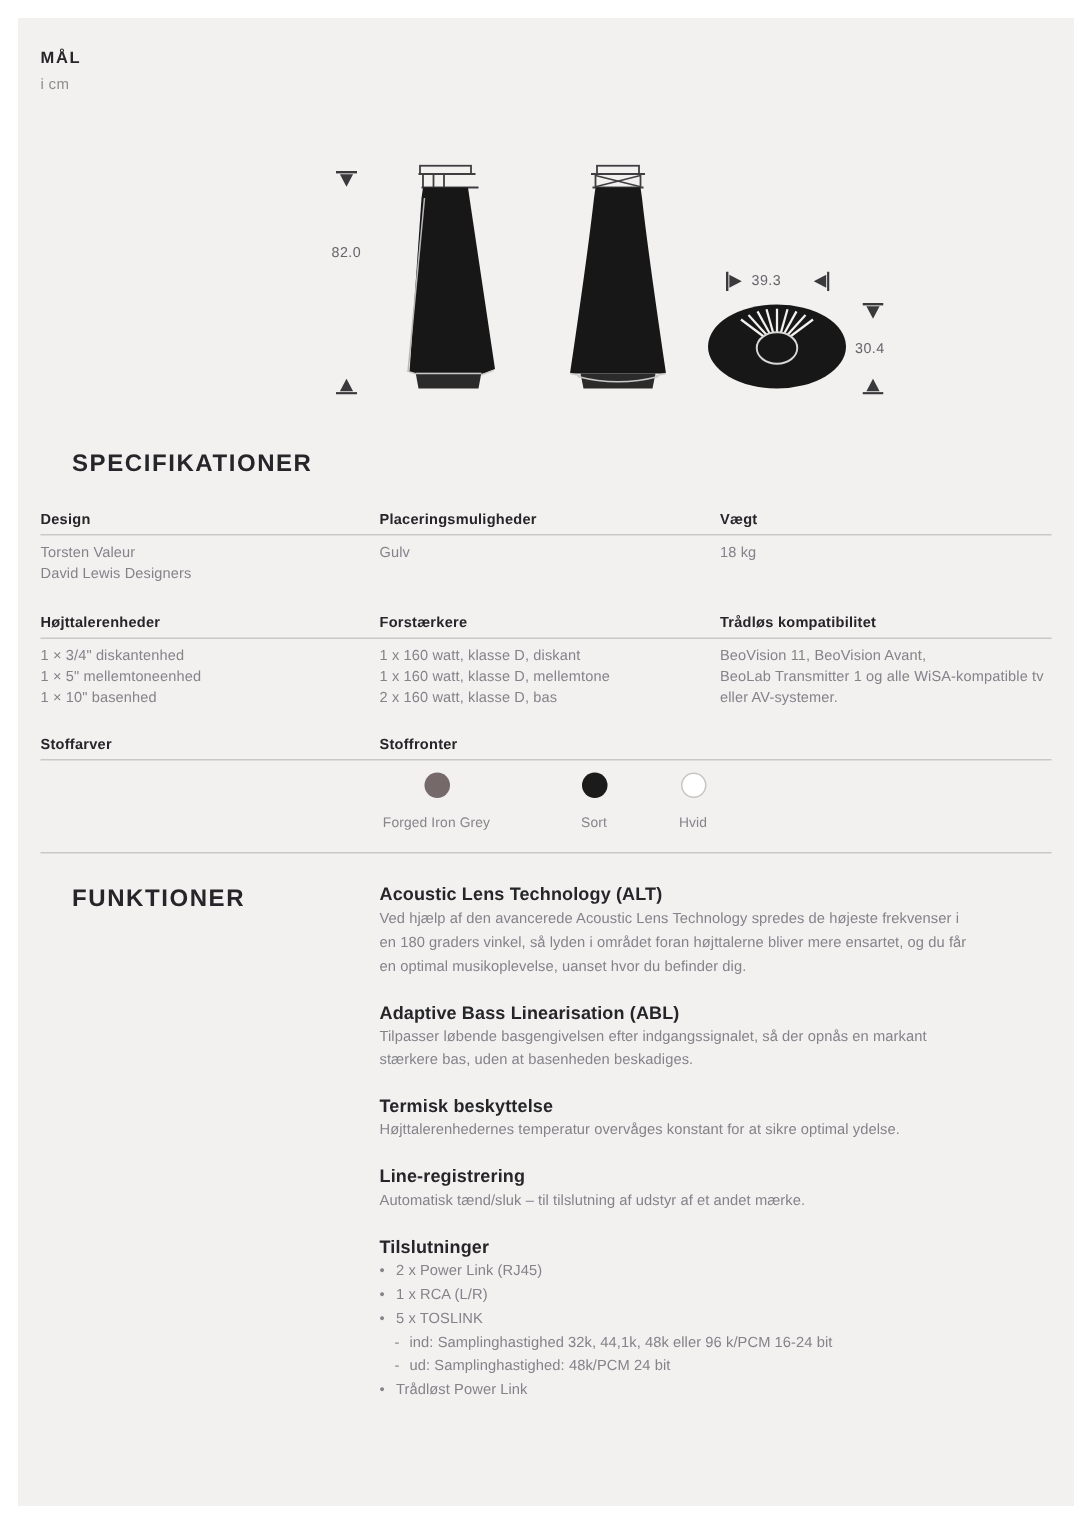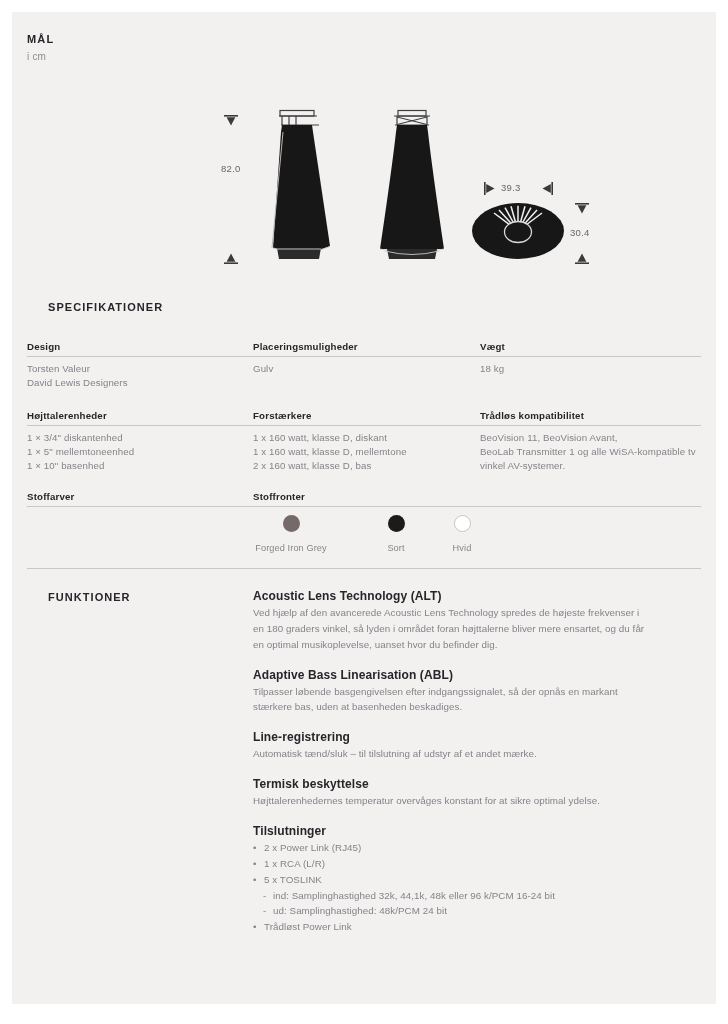--- a/index.html
+++ b/index.html
@@ -68,21 +68,21 @@
     left: 0;
     width: 674px;
     height: 1px;
     background: #c9c8c7;
   }
 
   
   .sec-title {
     position: absolute;
     left: 0;
-    font-size: 11px;
+    font-size: 16px;
     font-weight: bold;
     letter-spacing: 1.05px;
     color: #26262a;
     padding-left: 21px;
   }
   .tbl { position: absolute; left: 0; width: 674px; }
   .col { position: absolute; top: 0; width: 210px; }
   .c1 { left: 0; }
   .c2 { left: 226px; }
   .c3 { left: 453px; }
@@ -325,21 +325,21 @@
         <div>1 × 10" basenhed</div>
       </div>
       <div class="col c2 td">
         <div>1 x 160 watt, klasse D, diskant</div>
         <div>1 x 160 watt, klasse D, mellemtone</div>
         <div>2 x 160 watt, klasse D, bas</div>
       </div>
       <div class="col c3 td" style="width:224px;">
         <div>BeoVision 11, BeoVision Avant,</div>
         <div>BeoLab Transmitter 1 og alle WiSA-kompatible tv</div>
-        <div>vinkel AV-systemer.</div>
+        <div>eller AV-systemer.</div>
       </div>
     </div>
 
     <div class="tbl" style="top:479px;">
       <div class="col c1">
         <div class="th">Stoffarver</div>
       </div>
       <div class="col c2">
         <div class="th">Stoffronter</div>
       </div>
@@ -372,27 +372,27 @@
         <p>Ved hjælp af den avancerede Acoustic Lens Technology spredes de højeste frekvenser i en 180 graders vinkel, så lyden i området foran højttalerne bliver mere ensartet, og du får en optimal musikoplevelse, uanset hvor du befinder dig.</p>
       </div>
 
       <div class="feat">
         <h4>Adaptive Bass Linearisation (ABL)</h4>
         <p>Tilpasser løbende basgengivelsen efter indgangssignalet, så der opnås en markant stærkere bas, uden at basenheden beskadiges.</p>
       </div>
 
 
       <div class="feat">
+        <h4>Termisk beskyttelse</h4>
+        <p>Højttalerenhedernes temperatur overvåges konstant for at sikre optimal ydelse.</p>
+      </div>
+
+      <div class="feat">
         <h4>Line-registrering</h4>
         <p>Automatisk tænd/sluk – til tilslutning af udstyr af et andet mærke.</p>
-      </div>
-
-      <div class="feat">
-        <h4>Termisk beskyttelse</h4>
-        <p>Højttalerenhedernes temperatur overvåges konstant for at sikre optimal ydelse.</p>
       </div>
 
       <div class="feat">
         <h4>Tilslutninger</h4>
         <ul class="conn">
           <li class="bul">2  x  Power Link (RJ45)</li>
           <li class="bul">1  x  RCA (L/R)</li>
           <li class="bul">5  x  TOSLINK</li>
           <li class="sub">ind: Samplinghastighed 32k, 44,1k, 48k eller 96 k/PCM 16-24 bit</li>
           <li class="sub">ud: Samplinghastighed: 48k/PCM 24 bit</li>

